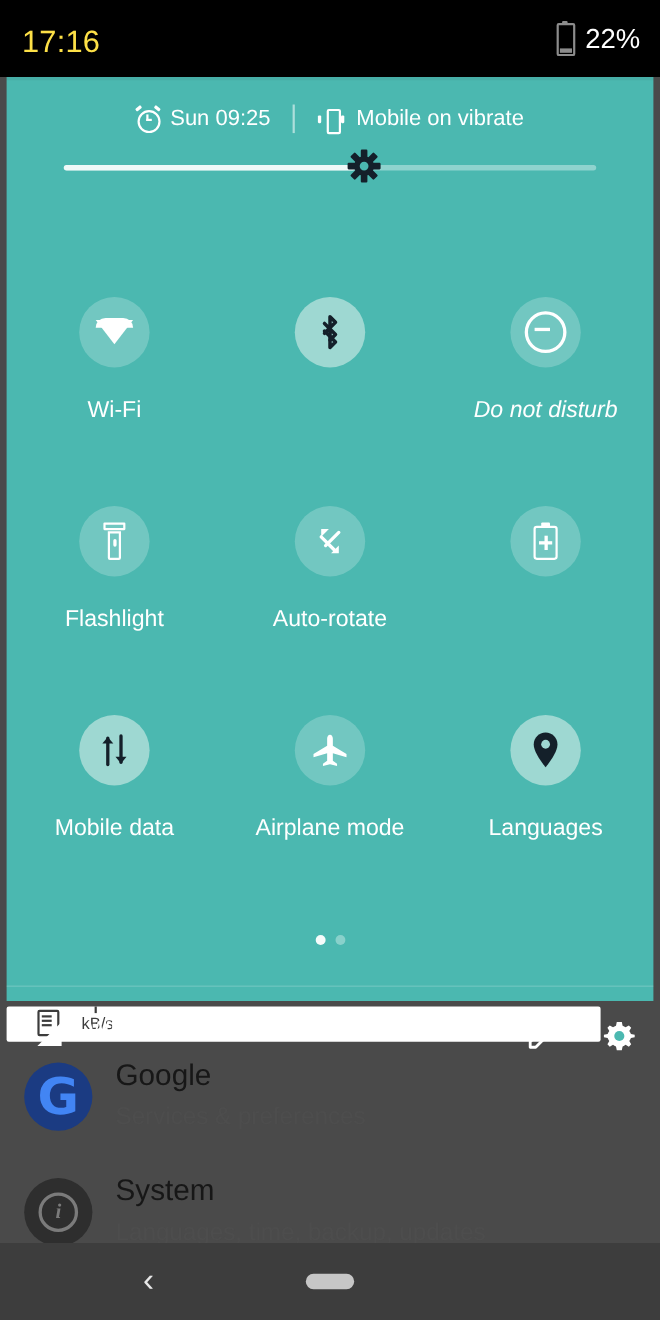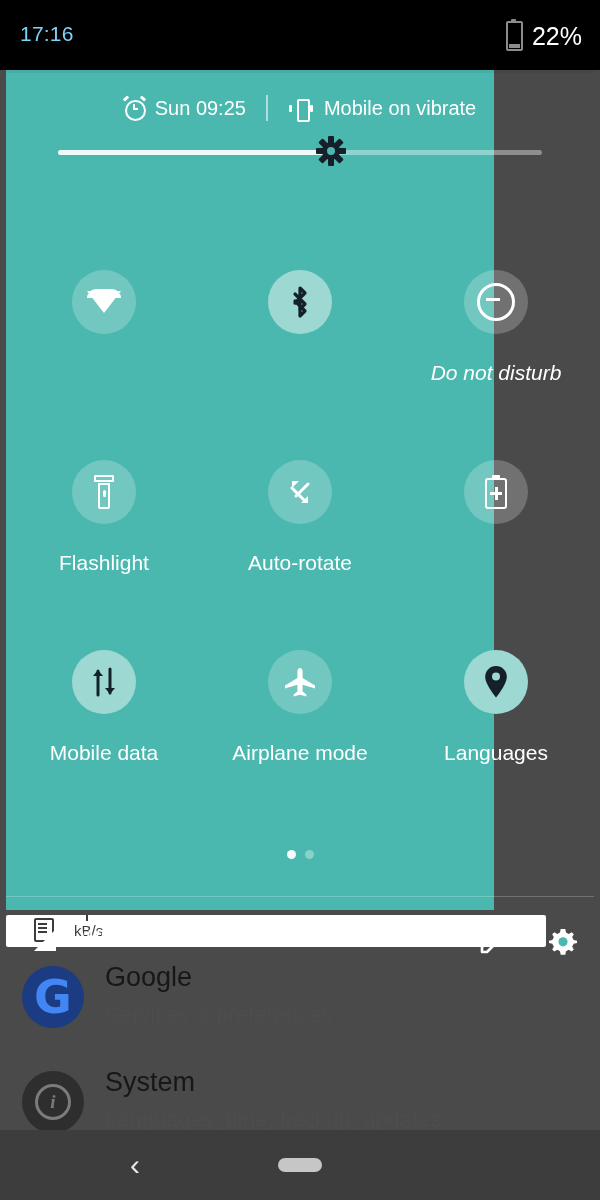--- a/index.html
+++ b/index.html
@@ -11,21 +11,21 @@
   }
   .screen{position:relative;width:600px;height:1200px;background:#000;}
 
   
   .statusbar{
     position:absolute;left:0;top:0;width:600px;height:70px;
     background:#000;color:#fff;
   }
   .sb-time{
     position:absolute;left:20px;top:22px;
-    font-size:21px;font-weight:400;letter-spacing:.2px;color:#7dd3fc;
+    font-size:28px;font-weight:400;letter-spacing:.2px;color:#fde047;
   }
   .sb-right{
     position:absolute;right:18px;top:21px;
     display:flex;align-items:center;gap:9px;
   }
   .batt-icon{
     position:relative;width:13px;height:26px;
     border:2px solid #8c8c8c;border-radius:2px;background:transparent;
   }
   .batt-icon:before{
@@ -75,21 +75,21 @@
   }
   .ns-ico .ln{position:absolute;left:4px;width:9px;height:2px;background:#3c3c3c;}
   .ns-ico .ln.l1{top:5px;}
   .ns-ico .ln.l2{top:9px;}
   .ns-ico .ln.l3{top:13px;}
   .ns-label{position:absolute;left:68px;top:7px;font-size:15px;color:#3c3c3c;}
   .ns-tick{position:absolute;left:80px;top:-6px;width:2px;height:12px;background:#3c3c3c;}
 
   
   .qs-panel{
-    position:absolute;left:6px;top:70px;width:488px;height:840px;
+    position:absolute;left:6px;top:70px;width:588px;height:840px;
     background:#4bb8b0;
   }
   .qs-scrim-top{
     position:absolute;left:0;top:0;width:588px;height:3px;background:rgba(0,0,0,.05);
   }
 
   
   .qs-header{
     position:absolute;left:0;top:18px;width:588px;height:40px;
     display:flex;align-items:center;justify-content:center;gap:0;
@@ -357,20 +357,21 @@
 
     <div class="qs-grid">
 
       <div class="tile" style="left:0px;top:0px;">
         <div class="circle">
           <span class="ic ic-wifi">
             <span class="cap"></span>
               <span class="fan"></span>
           </span>
         </div>
+        <div class="label">Wi-Fi</div>
       </div>
 
       <div class="tile on" style="left:196px;top:0px;">
         <div class="circle">
           <span class="ic ic-bt">
             <svg width="22" height="34" viewBox="0 0 22 34">
               <path d="M6 9 L16 19 L11 24 L11 3 L16 8 L6 18" fill="none" stroke="#14202a" stroke-width="3.2" stroke-linecap="round" stroke-linejoin="round"></path>
               <path d="M11 24 L11 31 L16 26 L6 16" fill="none" stroke="#14202a" stroke-width="3.2" stroke-linecap="round" stroke-linejoin="round"></path>
             </svg>
           </span>

